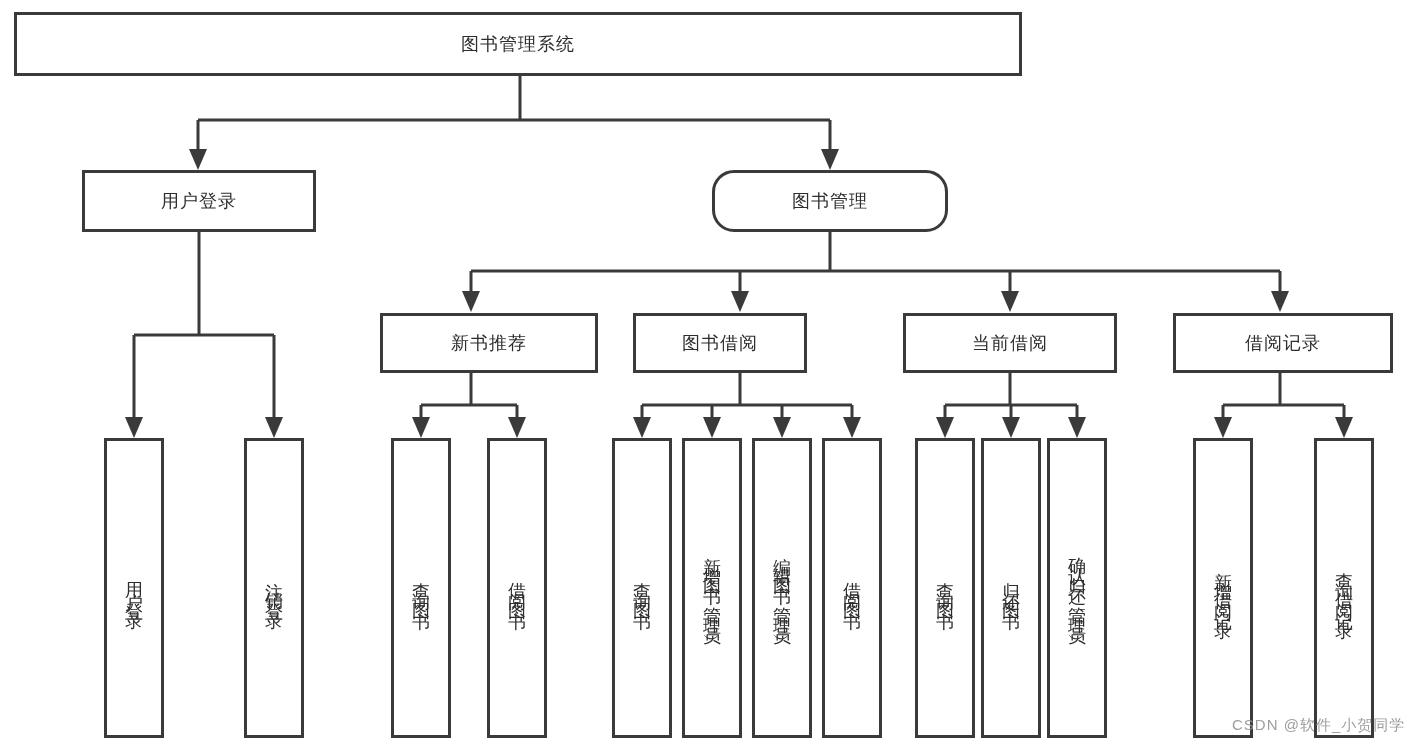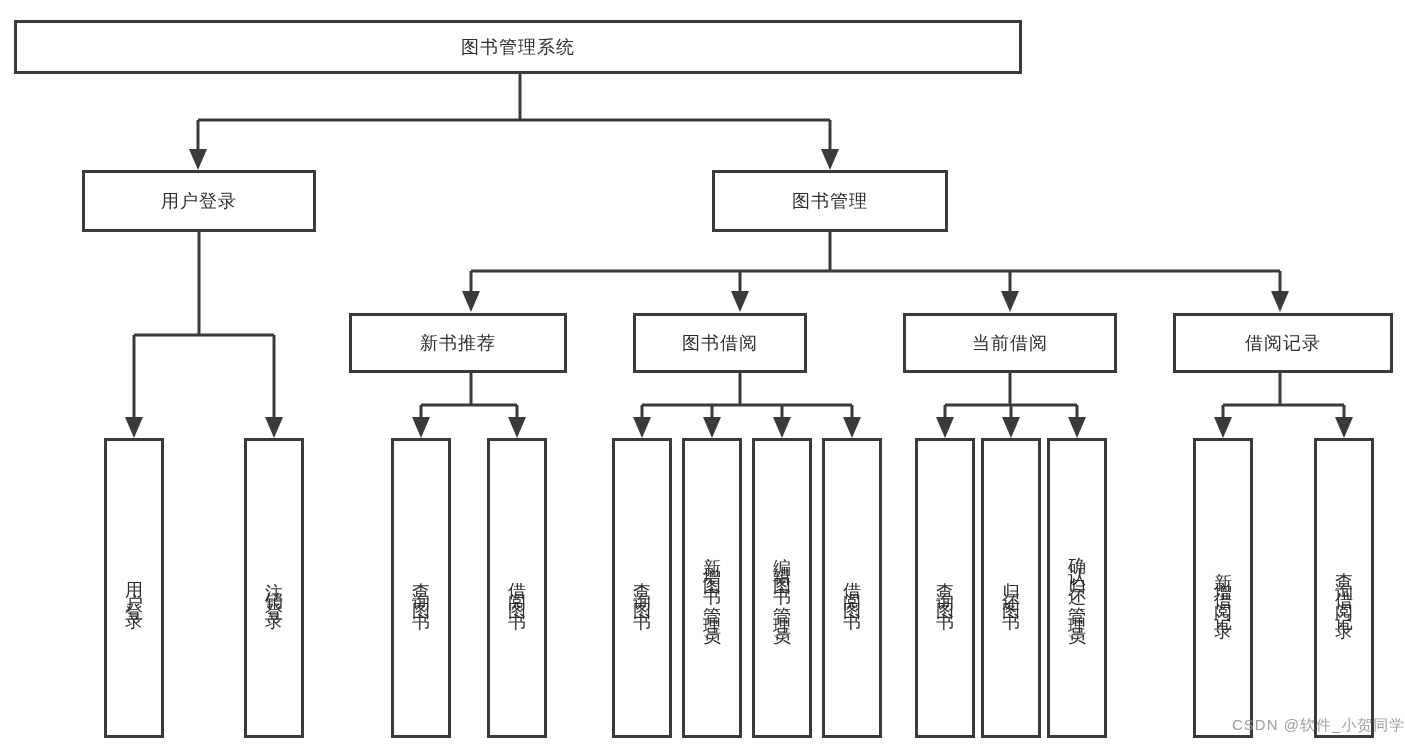--- a/index.html
+++ b/index.html
@@ -18,25 +18,25 @@
     border: 3px solid #3a3a3a;
     background: #ffffff;
     display: flex;
     align-items: center;
     justify-content: center;
     font-size: 18px;
     color: #2d2d2d;
     z-index: 2;
     letter-spacing: 1px;
   }
-  .node.root   { left: 14px;  top: 20px;  width: 1008px; height: 54px; }
+  .node.root   { left: 14px;  top: 12px;  width: 1008px; height: 64px; }
   .node.l2a    { left: 82px;  top: 170px; width: 234px;  height: 62px; }
-  .node.l2b    { left: 712px; top: 170px; width: 236px;  height: 62px; }
+  .node.l2b    { left: 712px; top: 170px; width: 236px;  height: 62px; border-radius: 22px; }
   .node.l3     { top: 313px; height: 60px; }
-  .node.l3a    { left: 349px;  width: 218px; }
+  .node.l3a    { left: 380px;  width: 218px; }
   .node.l3b    { left: 633px;  width: 174px; }
   .node.l3c    { left: 903px;  width: 214px; }
   .node.l3d    { left: 1173px; width: 220px; }
   .node.leaf   { top: 438px; width: 60px; height: 300px; }
   .leaf-text {
     writing-mode: vertical-rl;
     text-orientation: mixed;
     letter-spacing: 10px;
     line-height: 1;
     white-space: nowrap;

